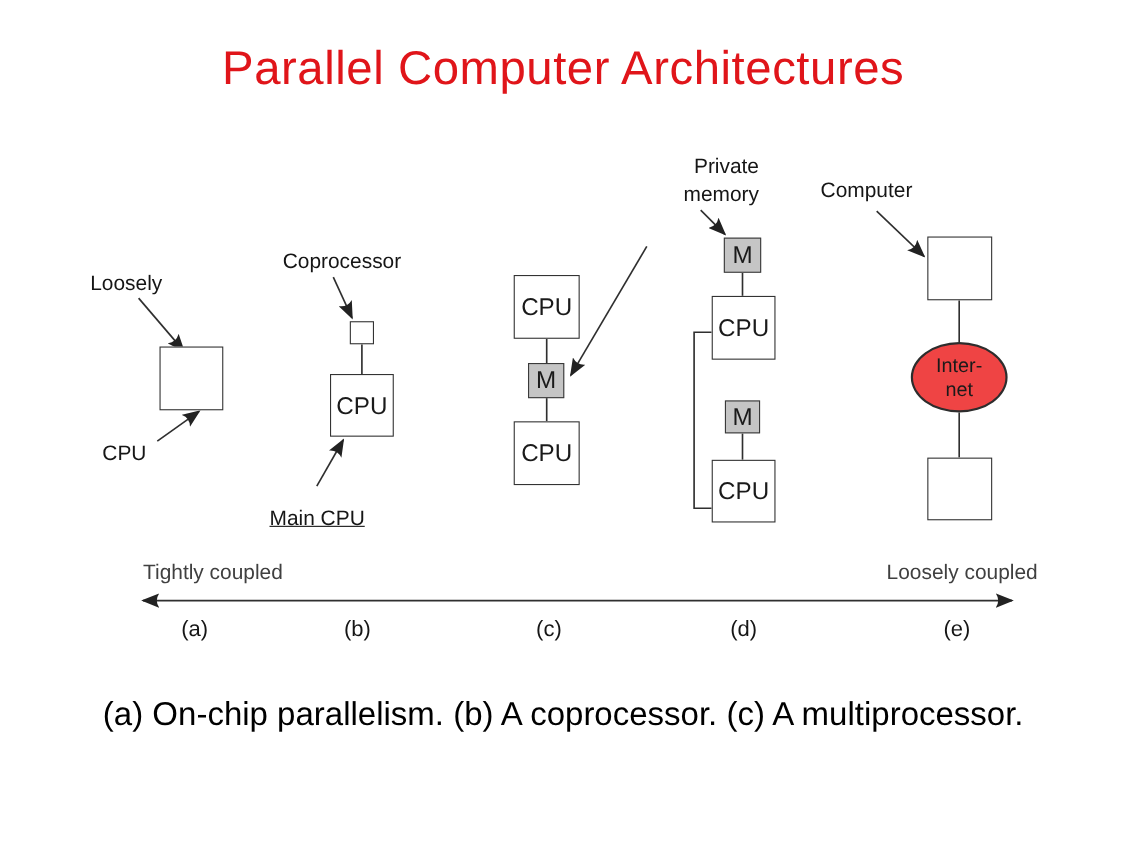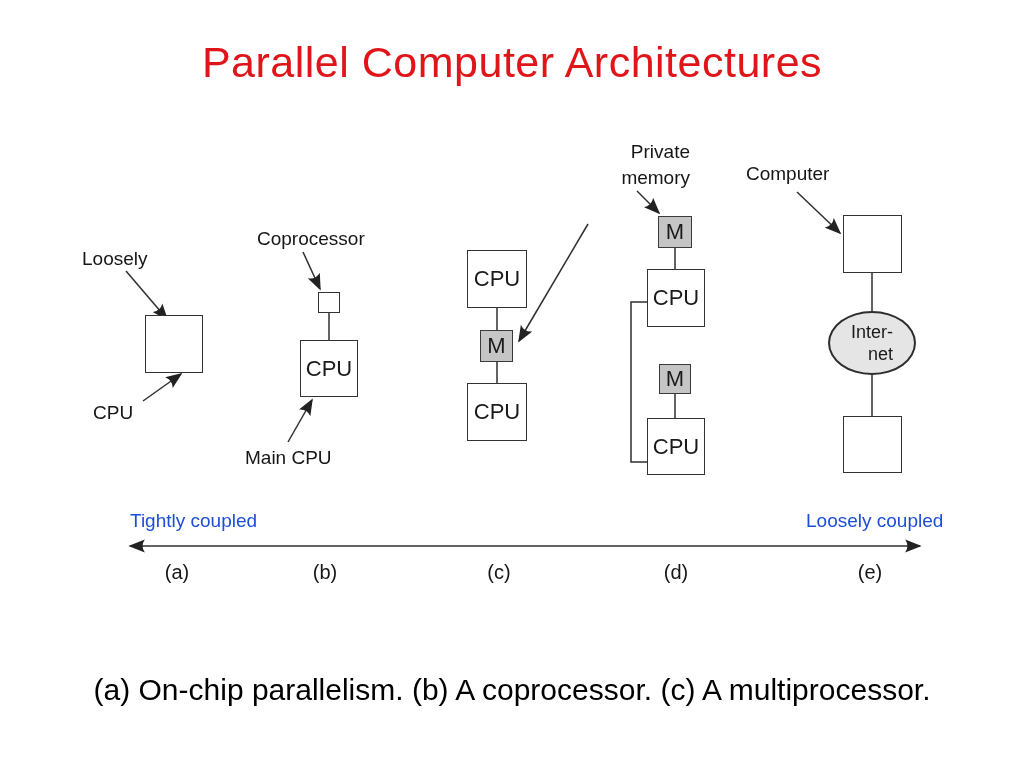--- a/index.html
+++ b/index.html
@@ -45,28 +45,28 @@
     font-size:19px;
     color:#161616;
     white-space:pre-line;
     line-height:1.35;
   }
   .center{text-align:right;}
 
   .ellipse{
     border:2.5px solid #2d2d2d;
     border-radius:50%;
-    background:#e5e5e5;
+    background:#ef4444;
     display:flex;align-items:center;justify-content:center;
     font-size:18px;line-height:1.25;
-    text-align:right;
+    text-align:center;
     white-space:pre-line;
   }
 
-  .axis-label{font-size:19px;color:#1d4ed8;}
+  .axis-label{font-size:19px;color:#404040;}
   .letter{font-size:20px;color:#161616;text-align:center;width:60px;}
 
   .caption{
     left:0;width:1024px;
     text-align:center;
     font-size:30px;
     color:#000;
     line-height:1.0;
   }
 
@@ -114,21 +114,21 @@
     <line class="stroke" x1="130" y1="546" x2="920" y2="546" marker-start="url(#arw)" marker-end="url(#arw)"></line>
   </svg>
 
   <div class="abs dlabel" style="left:82px;top:246px;">Loosely</div>
   <div class="abs node" style="left:145px;top:315px;width:58px;height:58px;"></div>
   <div class="abs dlabel" style="left:93px;top:400px;">CPU</div>
 
   <div class="abs dlabel" style="left:257px;top:226px;">Coprocessor</div>
   <div class="abs node" style="left:318px;top:292px;width:22px;height:21px;"></div>
   <div class="abs node" style="left:300px;top:340px;width:58px;height:57px;">CPU</div>
-  <div class="abs dlabel" style="left:245px;top:445px;">Main CPU</div>
+  <div class="abs dlabel" style="left:245px;top:459px;text-decoration:underline;">Main CPU</div>
 
   <div class="abs node" style="left:467px;top:250px;width:60px;height:58px;">CPU</div>
   <div class="abs node mem" style="left:480px;top:330px;width:33px;height:32px;">M</div>
   <div class="abs node" style="left:467px;top:383px;width:60px;height:58px;">CPU</div>
 
   <div class="abs dlabel center" style="left:602px;top:139px;width:88px;">Private
 memory</div>
   <div class="abs node mem" style="left:658px;top:216px;width:34px;height:32px;">M</div>
   <div class="abs node" style="left:647px;top:269px;width:58px;height:58px;">CPU</div>
   <div class="abs node mem" style="left:659px;top:364px;width:32px;height:30px;">M</div>
@@ -142,15 +142,15 @@
 
   <div class="abs axis-label" style="left:130px;top:510px;">Tightly coupled</div>
   <div class="abs axis-label" style="left:806px;top:510px;">Loosely coupled</div>
 
   <div class="abs letter" style="left:147px;top:561px;">(a)</div>
   <div class="abs letter" style="left:295px;top:561px;">(b)</div>
   <div class="abs letter" style="left:469px;top:561px;">(c)</div>
   <div class="abs letter" style="left:646px;top:561px;">(d)</div>
   <div class="abs letter" style="left:840px;top:561px;">(e)</div>
 
-  <div class="abs caption" style="top:635px;margin-top:40px;">(a) On-chip parallelism. (b) A coprocessor. (c) A multiprocessor.</div>
+  <div class="abs caption" style="top:635px;">(a) On-chip parallelism. (b) A coprocessor. (c) A multiprocessor.</div>
 
 </div>
 
 </body></html>

